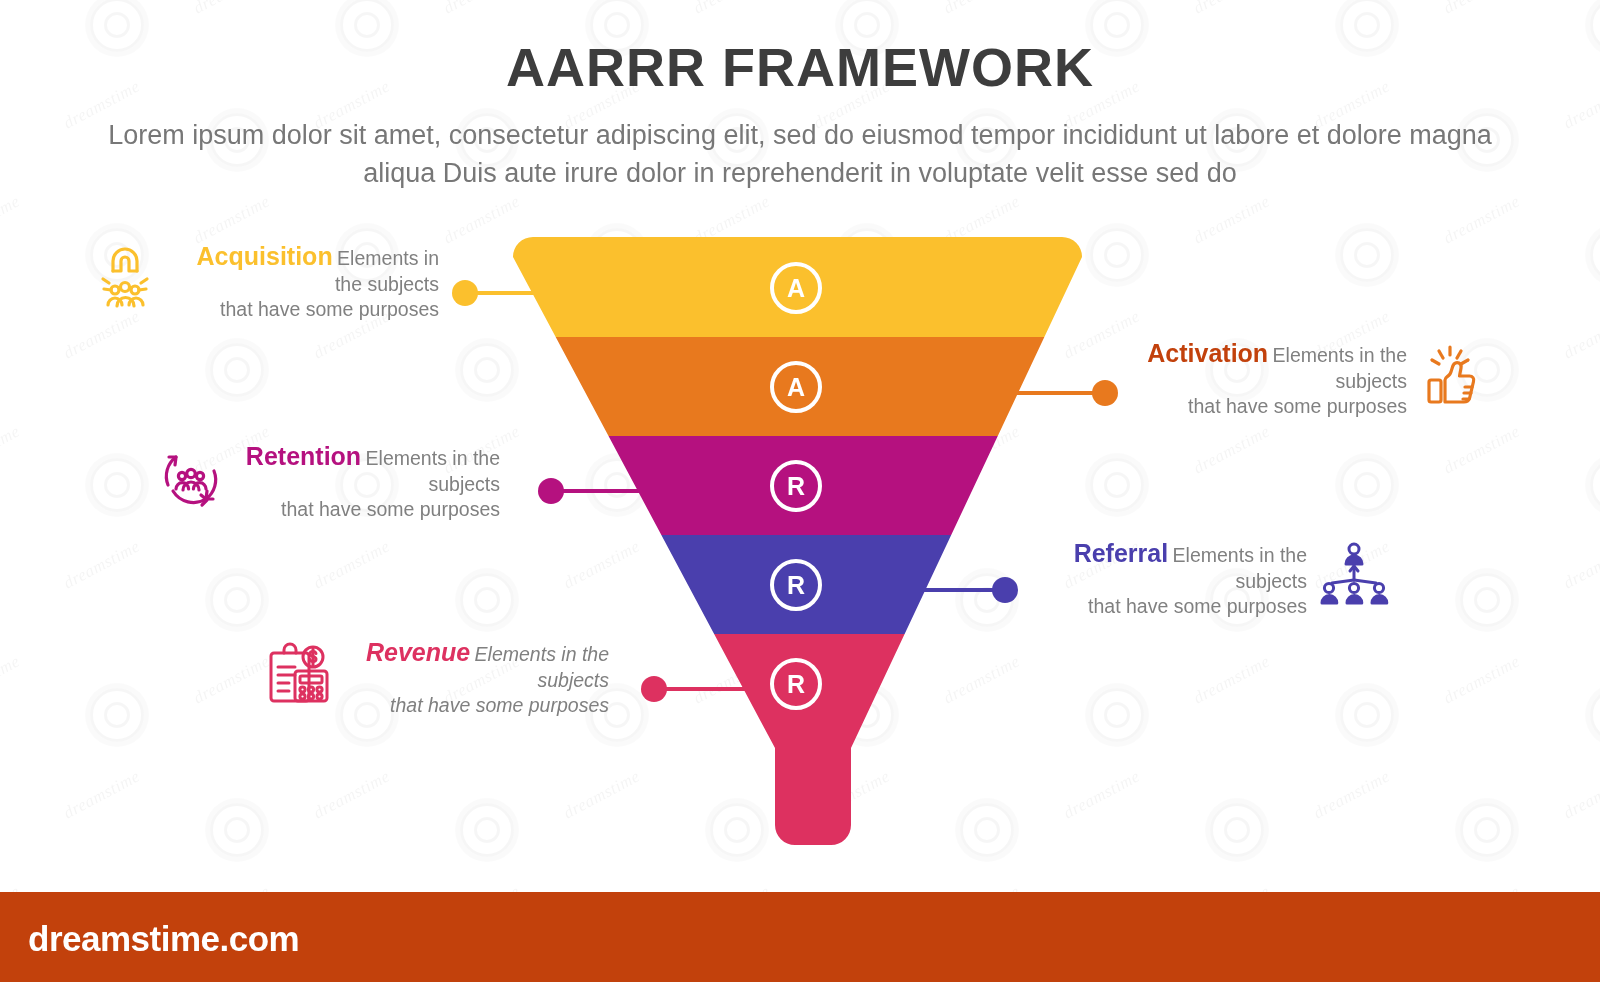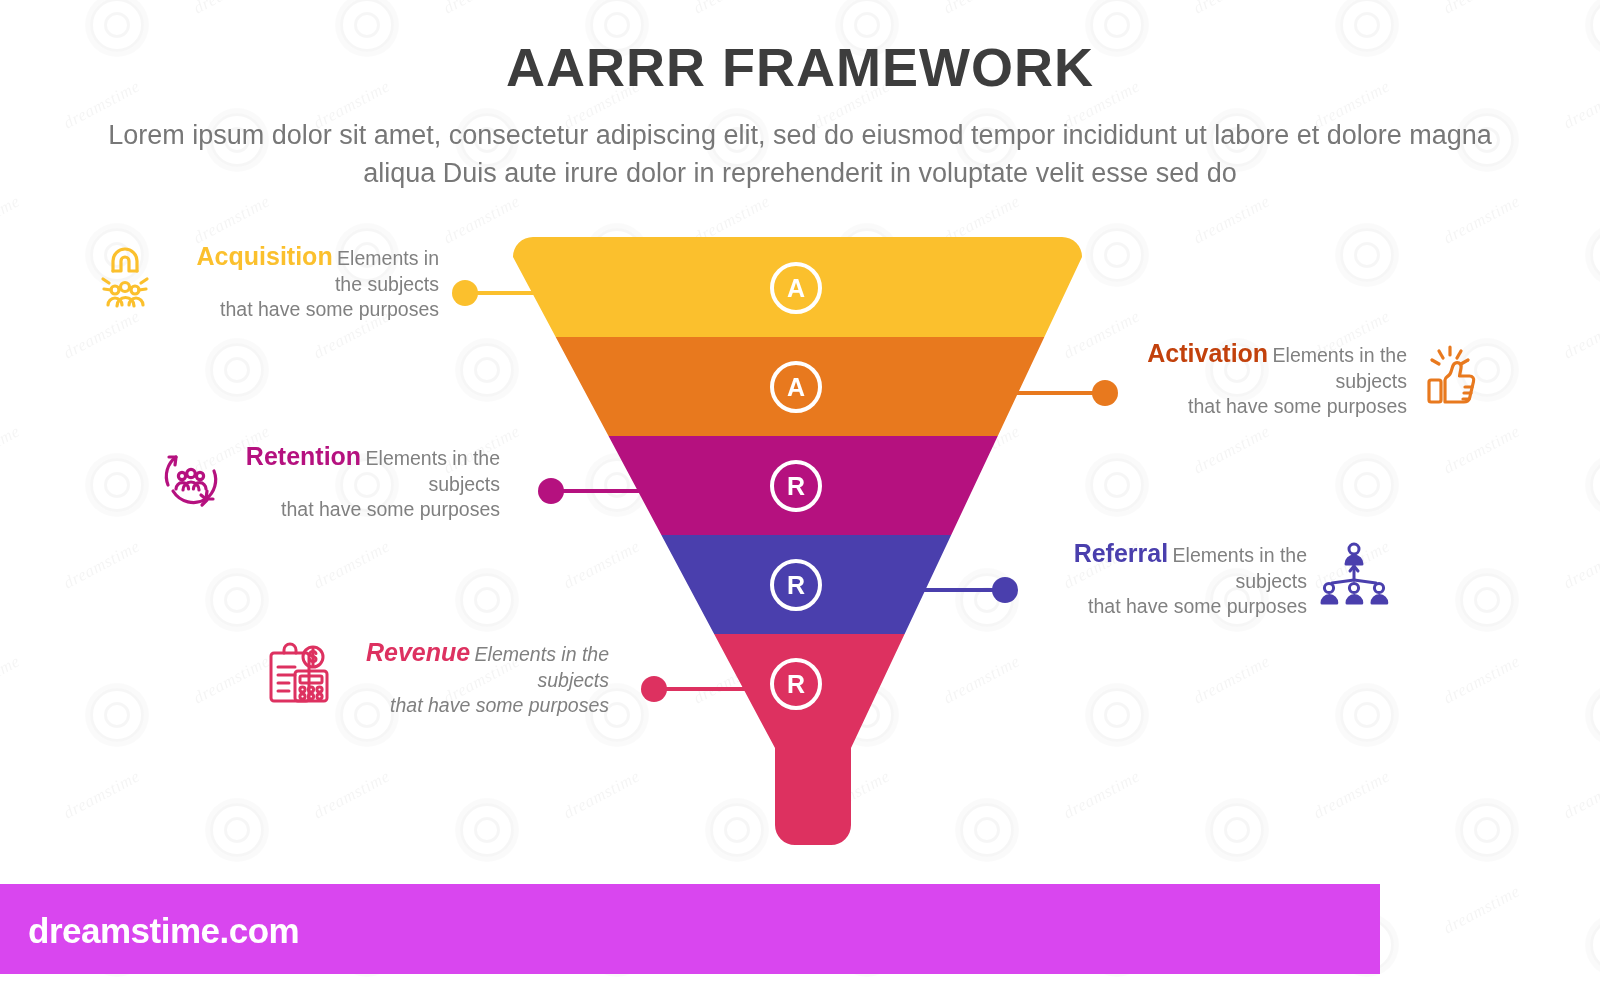--- a/index.html
+++ b/index.html
@@ -81,23 +81,23 @@
   .ico { width: 70px; height: 70px; flex: 0 0 70px; }
   .ico svg { width: 70px; height: 70px; display: block; }
 
   
   .conn { position: absolute; z-index: 9; }
   .conn .dot { position: absolute; border-radius: 50%; }
   .conn .ln { position: absolute; height: 4px; }
 
   
   .footer {
-    position: absolute; left: 0; bottom: 16px;
-    width: 1380px; height: 90px;
-    background: #d946ef;
+    position: absolute; left: 0; bottom: 8px;
+    width: 1600px; height: 90px;
+    background: #c2410c;
     z-index: 30;
   }
   .ds-logo {
     position: absolute; left: 28px; top: 27px;
     font-size: 35px; font-weight: 700; color: #ffffff;
     letter-spacing: -0.5px;
     font-family: "Liberation Sans", sans-serif;
   }
   .credit {
     position: absolute; right: 24px; top: 31px;

